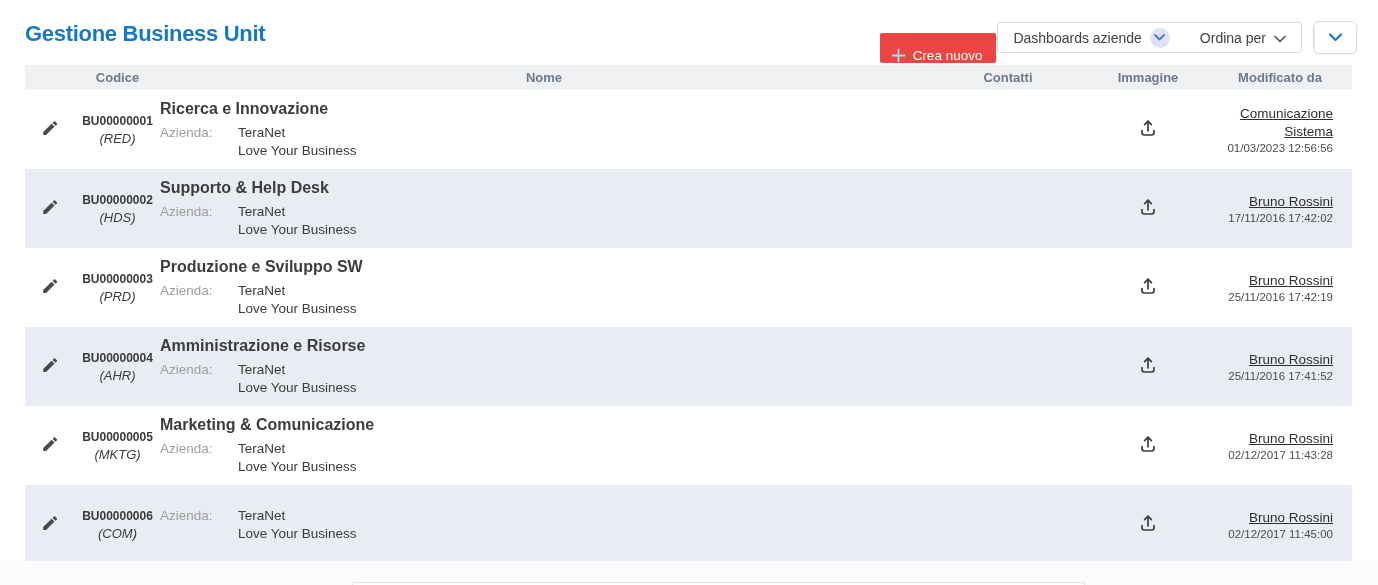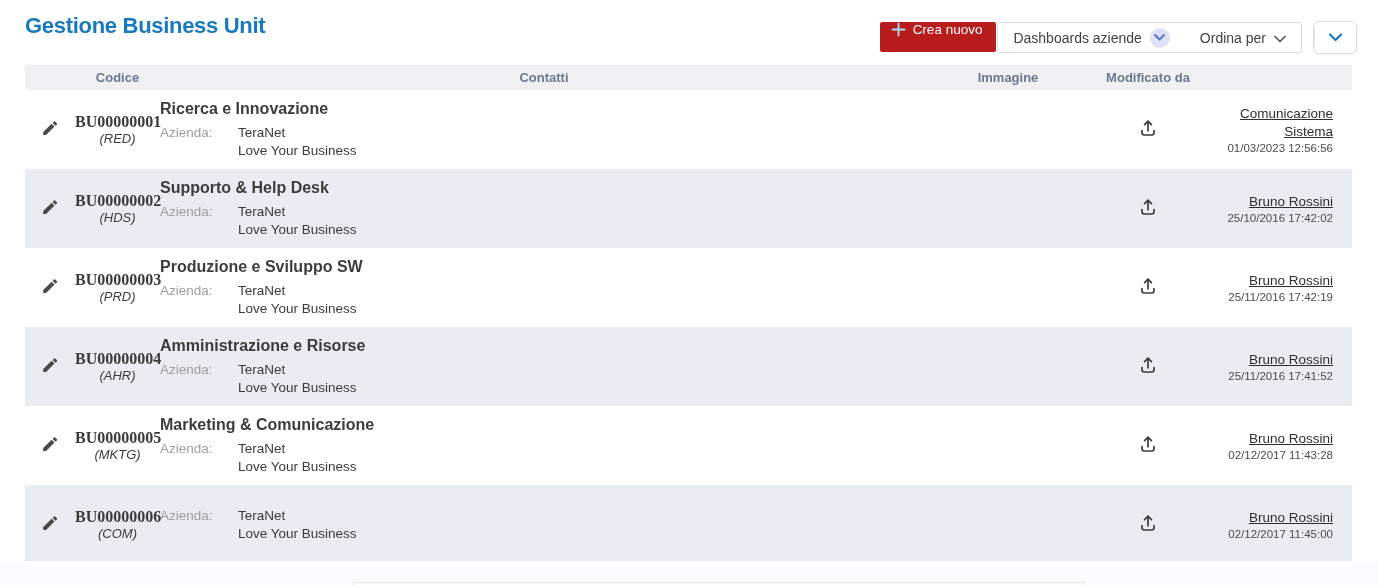--- a/index.html
+++ b/index.html
@@ -1,27 +1,27 @@
 <!DOCTYPE html>
 <html><head>
 <meta charset="utf-8">
 <style>
   * { margin:0; padding:0; box-sizing:border-box; }
   html,body { width:1378px; height:585px; overflow:hidden; background:#fff;
     font-family:"Liberation Sans","DejaVu Sans",sans-serif; }
 
   
   .topbar { position:relative; height:65px; background:#fff; }
-  .page-title { position:absolute; left:25px; top:13px; font-size:22px; font-weight:600;
+  .page-title { position:absolute; left:25px; top:21px; font-size:22px; font-weight:600;
     letter-spacing:-0.3px; color:#1779bf; }
   .toolbar { position:absolute; top:22px; right:21px; display:flex; align-items:flex-start; }
 
-  .btn-create { display:flex; align-items:flex-start; gap:7px; height:30px; padding:0 14px 0 11px;
-    background:#b91c1c; border:none; border-radius:2px; color:#fff; font-size:13.5px;
-    font-family:inherit; cursor:pointer; }
+  .btn-create { display:flex; align-items:flex-end; gap:7px; height:30px; padding:0 14px 0 11px;
+    background:#ef4444; border:none; border-radius:2px; color:#fff; font-size:13.5px;
+    font-family:inherit; cursor:pointer;margin-top:11px; }
   .btn-create svg { display:block; }
 
   .dd-group { display:flex; align-items:center; height:31px; background:#fff;
     border:1px solid #d9dbdf; border-radius:3px; margin-left:1px; }
   .dd-item { display:flex; align-items:center; gap:8px; padding:0 15px; height:100%;
     background:none; border:none; font-family:inherit; font-size:14px; color:#3f4346; cursor:pointer; }
   .chev-circle { width:20px; height:20px; border-radius:50%; background:#dde2f6;
     display:flex; align-items:center; justify-content:center; }
 
   .filter-group { display:flex; align-items:center; height:33px; background:#fff;
@@ -42,21 +42,21 @@
   .th { text-align:center; font-size:13px; font-weight:bold; color:#6a798f; }
 
   .row { display:grid; grid-template-columns:50px 85px 1fr 160px 120px 144px;
     height:79px; align-items:center; background:#fff; }
   .row.alt { background:#e9ecf3; }
 
   .cell-edit { display:flex; justify-content:center; }
   .icon-btn { background:none; border:none; cursor:pointer; padding:4px; display:flex; }
 
   .cell-code { text-align:center; }
-  .code { font-size:16px; font-weight:bold; color:#3b3b3b; line-height:17px;font-family:Liberation Serif, serif; }
+  .code { font-size:12px; font-weight:bold; color:#3b3b3b; line-height:17px; }
   .abbr { font-size:13px; font-style:italic; color:#3b3b3b; line-height:17px;text-align:center; }
 
   .cell-name { padding-right:10px; }
   .bu-name { font-size:16px; font-weight:bold; color:#3c3c3c; line-height:20px; margin-bottom:5px; }
   .company-line { display:flex; font-size:13.5px; line-height:18px;gap:21px; }
   .company-line .lbl { width:50px; margin-right:7px; color:#9e9e9e; }
   .company-line .val { color:#3b3b3b; }
 
   .cell-image { display:flex; justify-content:center; }
 
@@ -128,20 +128,21 @@
         </span>
       </button>
     </div>
   </div>
 </div>
 
 <div class="table">
   <div class="thead">
     <div class="th"></div>
     <div class="th">Codice</div>
+    <div class="th">Nome</div>
     <div class="th">Contatti</div>
     <div class="th">Immagine</div>
     <div class="th">Modificato da</div>
   </div>
 
   <div class="row">
     <div class="cell-edit">
         <button class="icon-btn">
           <span><svg width="18" height="18" viewBox="0 0 18 18">
               <use href="#i-pencil"></use>
@@ -203,21 +204,21 @@
     <div class="cell-contacts"></div>
     <div class="cell-image">
         <button class="icon-btn">
           <span><svg width="20" height="20" viewBox="0 0 20 20">
               <use href="#i-upload"></use>
             </svg></span>
         </button>
       </div>
     <div class="cell-modified">
       <a class="modified-link">Bruno Rossini</a>
-      <div class="ts">25/10/2016 17:42:02</div>
+      <div class="ts">17/11/2016 17:42:02</div>
     </div>
   </div>
 
   <div class="row">
     <div class="cell-edit">
         <button class="icon-btn">
           <span><svg width="18" height="18" viewBox="0 0 18 18">
               <use href="#i-pencil"></use>
             </svg></span>
         </button>

